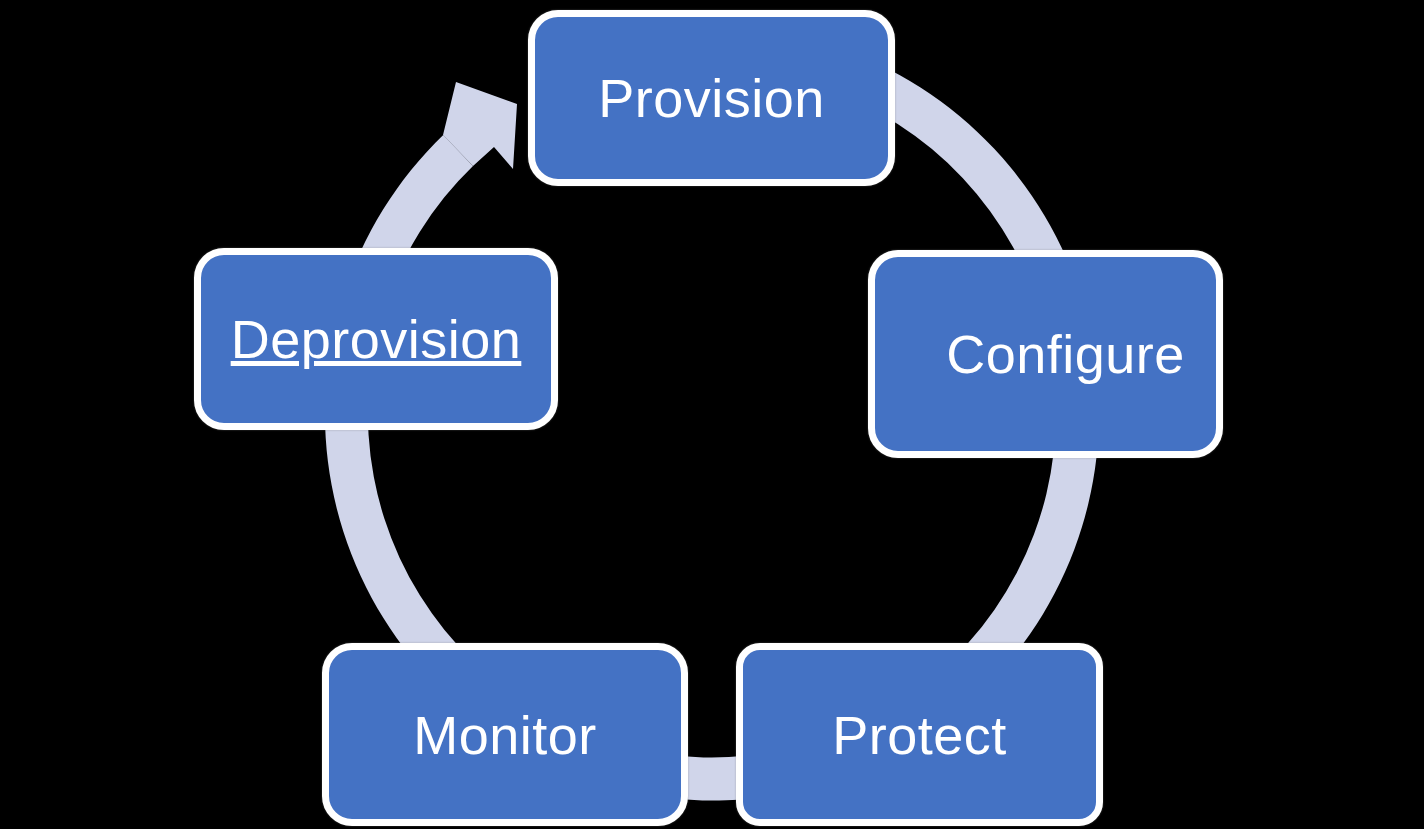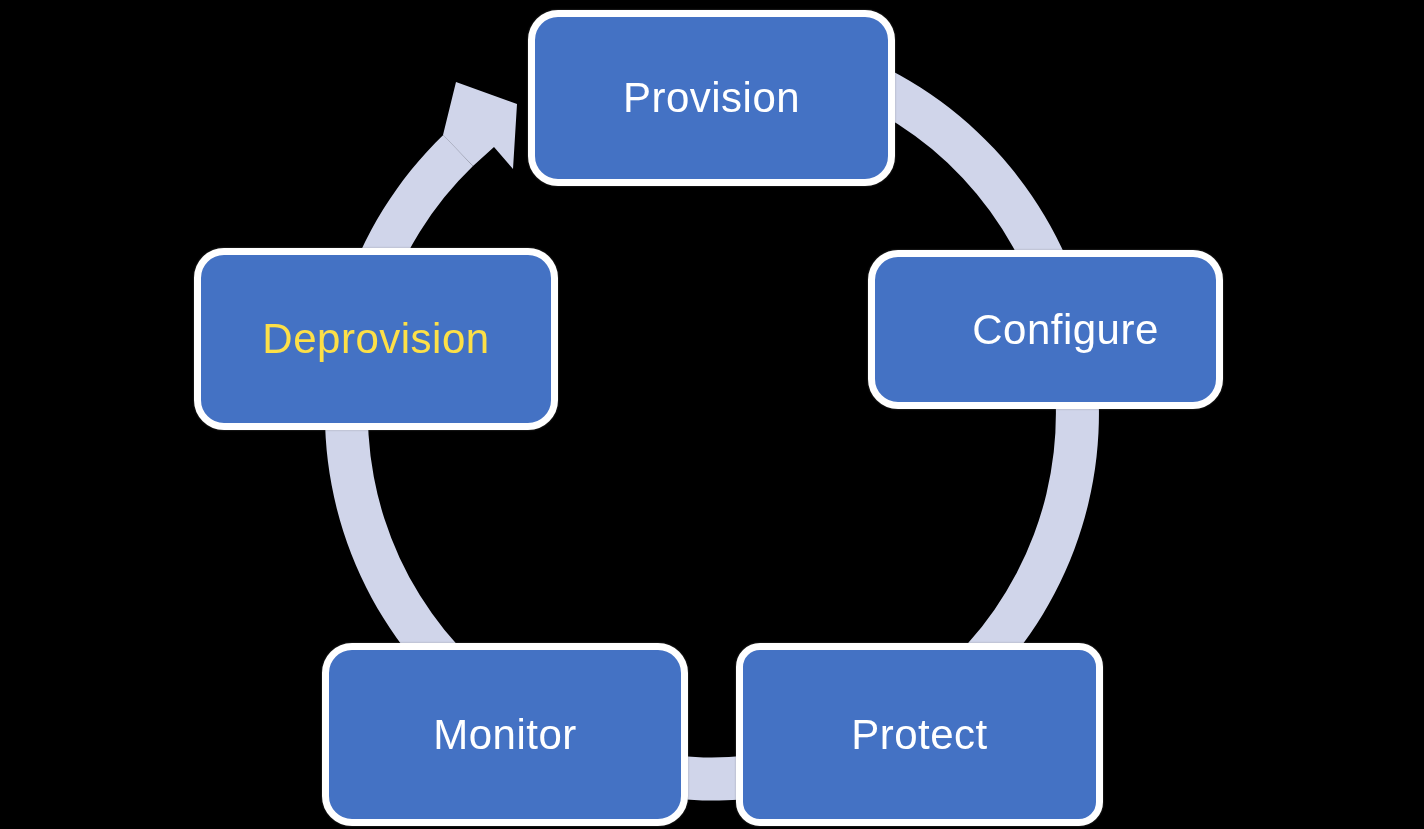--- a/index.html
+++ b/index.html
@@ -25,44 +25,44 @@
     border: 7px solid #fff;
     border-radius: 30px;
     background: #4472C4;
     display: flex;
     align-items: center;
     justify-content: center;
     box-shadow: 0 0 2px rgba(120,120,120,0.6);
   }
   .node-label {
     font-family: "Liberation Sans", sans-serif;
-    font-size: 42px;
+    font-size: 54px;
     letter-spacing: 0.5px;
     color: #fff;
     white-space: nowrap;
   }
 </style>
 </head>
 <body style="background: rgb(0, 0, 0);">
 
 <div class="stage" style="background: rgb(0, 0, 0);">
   <svg class="ring-svg" width="1424" height="829" viewBox="0 0 1424 829">
     <path d="M 554.6 60.0 A 387 387 0 1 1 443.2 135.1 L 473.0 166.0 A 344 344 0 1 0 572.1 99.2 Z" fill="#D0D5EA"></path>
     <polygon points="443,135 456,82 517,104 513,169 494,147 473,166" fill="#D0D5EA"></polygon>
   </svg>
   <div id="nodes-layer">
       <div class="node" style="left: 528px; top: 10px; width: 367px; height: 176px; background: rgb(68, 114, 196); border-color: rgb(255, 255, 255);">
         <span class="node-label" style="color: rgb(255, 255, 255);">Provision</span>
       </div>
-      <div class="node" style="left: 868px; top: 250px; width: 355px; height: 159px; background: rgb(68, 114, 196); border-color: rgb(255, 255, 255); padding-left: 40px;">
+      <div class="node" style="left: 868px; top: 250px; width: 355px; height: 208px; background: rgb(68, 114, 196); border-color: rgb(255, 255, 255); padding-left: 40px;">
         <span class="node-label" style="color: rgb(255, 255, 255);">Configure</span>
       </div>
       <div class="node" style="left: 736px; top: 643px; width: 367px; height: 183px; background: rgb(68, 114, 196); border-color: rgb(255, 255, 255); border-radius: 24px;">
         <span class="node-label" style="color: rgb(255, 255, 255);">Protect</span>
       </div>
       <div class="node" style="left: 322px; top: 643px; width: 366px; height: 183px; background: rgb(68, 114, 196); border-color: rgb(255, 255, 255);">
         <span class="node-label" style="color: rgb(255, 255, 255);">Monitor</span>
       </div>
       <div class="node" style="left: 194px; top: 248px; width: 364px; height: 182px; background: rgb(68, 114, 196); border-color: rgb(255, 255, 255);">
-        <span class="node-label" style="color: #fde047;">Deprovision</span>
+        <span class="node-label" style="color: #ffffff; text-decoration: underline;">Deprovision</span>
       </div>
     </div>
 </div>
 
 </body></html>

